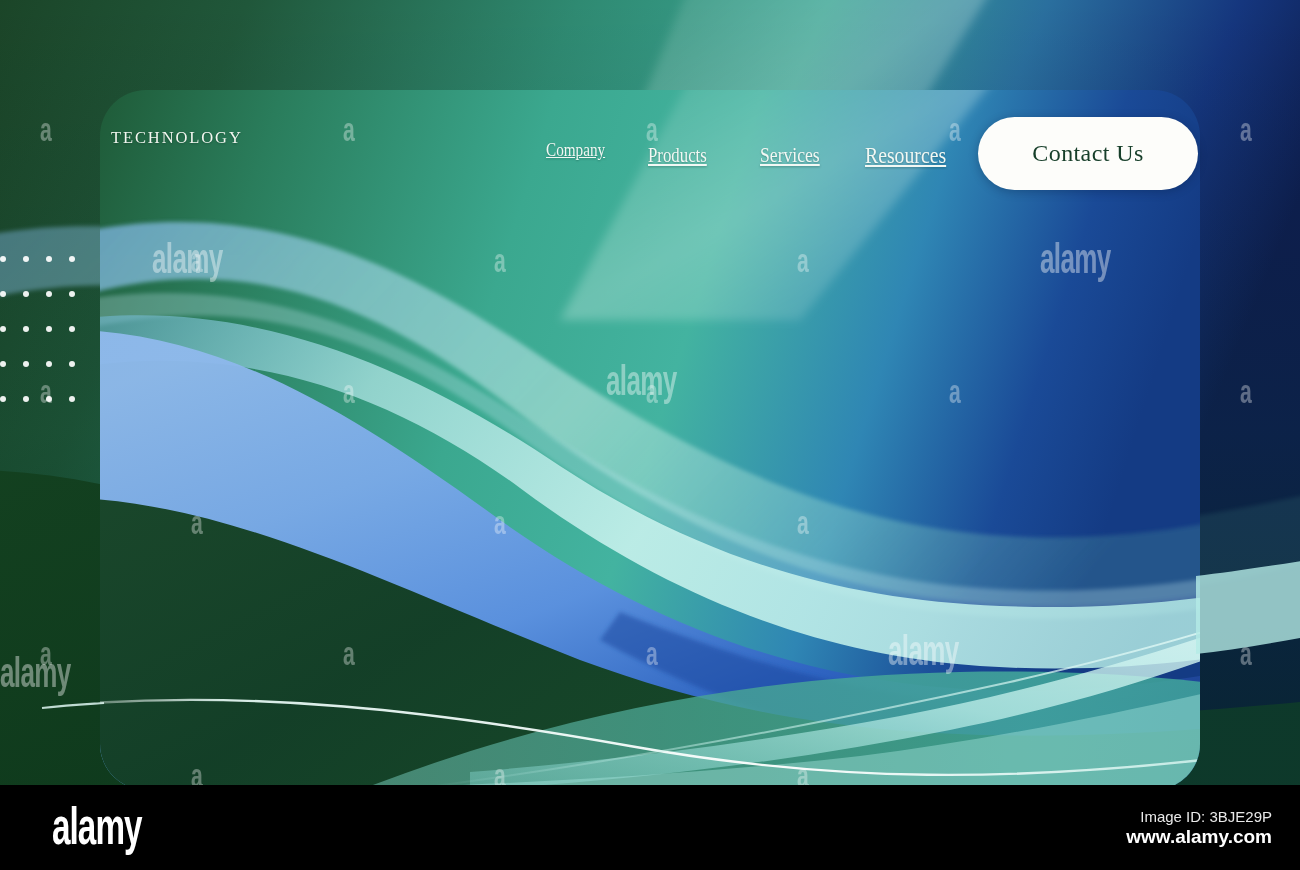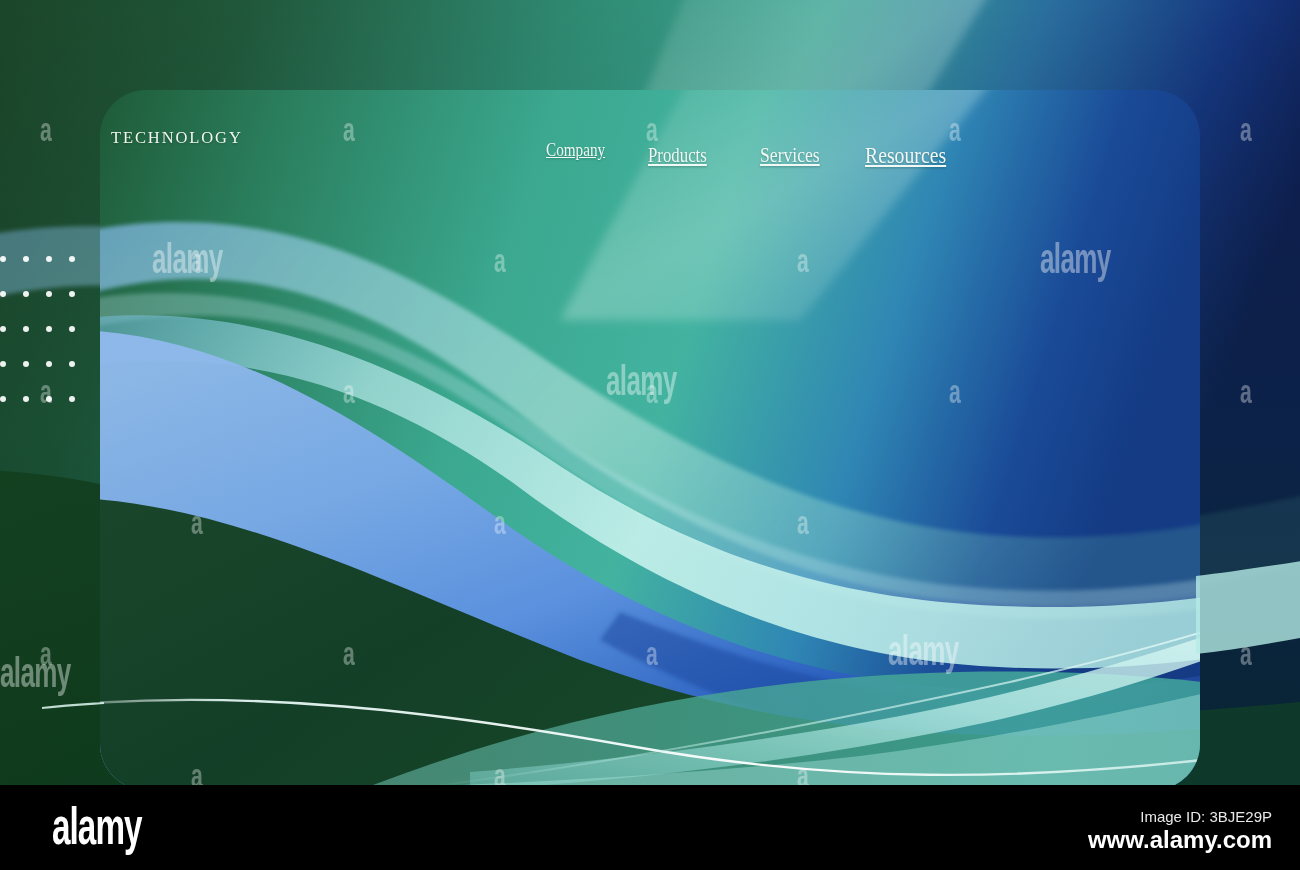--- a/index.html
+++ b/index.html
@@ -119,21 +119,21 @@
     position:absolute;right:28px;top:808px;
     font-family:"Liberation Sans",sans-serif;
     font-size:15px;
     color:#e9e9e9;
     text-align:right;
     white-space:nowrap;
   }
   #footUrl{
     position:absolute;right:28px;top:826px;
     font-family:"Liberation Sans",sans-serif;
-    font-size:24px;
+    font-size:19px;
     font-weight:700;
     color:#ffffff;
     text-align:center;
     white-space:nowrap;
   }
 </style>
 </head>
 <body>
 
 <div id="stage">
@@ -365,20 +365,23 @@
 
   <div id="navLayer">
 
     <div class="brand">TECHNOLOGY</div>
 
     <a class="navlink n0" href="#">Company</a>
     <a class="navlink n1" href="#">Products</a>
     <a class="navlink n2" href="#">Services</a>
     <a class="navlink n3" href="#">Resources</a>
 
+    <button class="cta">
+      <span>Contact Us</span>
+    </button>
   </div>
 
   <div id="footer"></div>
   <div id="footLogo">alamy</div>
   <div id="footId">Image ID: 3BJE29P</div>
   <div id="footUrl">www.alamy.com</div>
 
 </div>
 
 </body></html>

